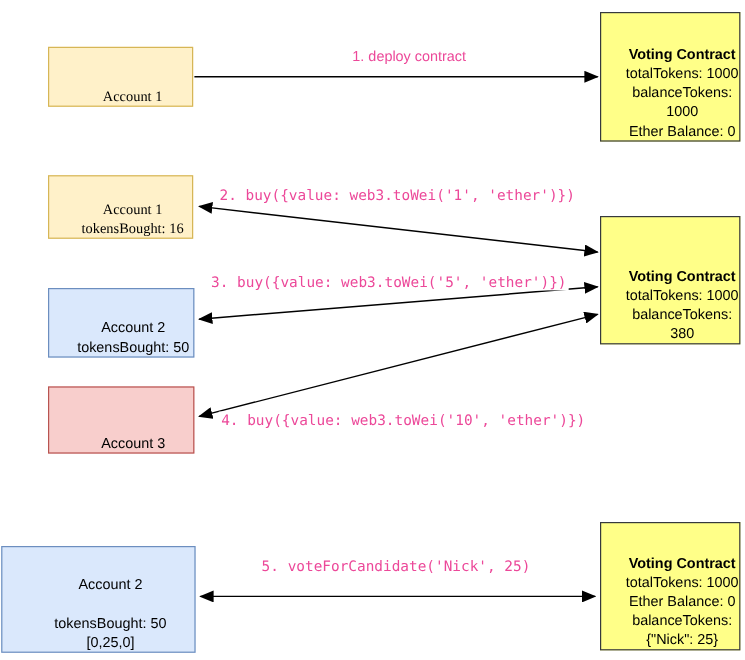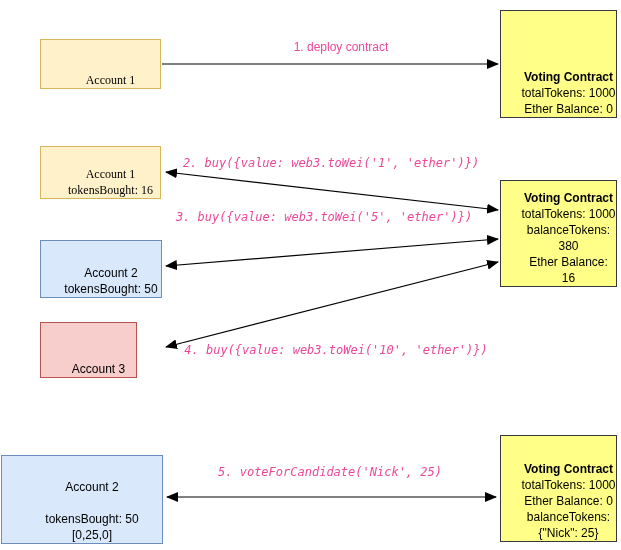--- a/index.html
+++ b/index.html
@@ -34,21 +34,21 @@
   .spacer16 { height: 16px; }
   .edge-label {
     position: absolute;
     transform: translateX(-50%);
     white-space: nowrap;
     background: #ffffff;
     padding: 0 2px;
     font-size: 12px;
     color: #ec4899;
   }
-  .edge-label.mono { font-family: "DejaVu Sans Mono", monospace; font-style: italic; }
+  .edge-label.mono { font-family: "DejaVu Sans Mono", monospace; }
   .edge-label.sans { font-family: "Liberation Sans", sans-serif; }
 </style>
 </head>
 <body>
 
 <div class="canvas">
 
   <svg class="arrows" width="621" height="550">
     <defs>
       <marker id="ah" orient="auto-start-reverse" markerUnits="userSpaceOnUse" markerWidth="12" markerHeight="10" refX="11" refY="5">
@@ -62,58 +62,58 @@
     <line x1="167" y1="497" x2="496" y2="497" stroke="#000000" stroke-width="1.2" marker-start="url(#ah)" marker-end="url(#ah)"></line>
   </svg>
 
   <div class="box tan" style="left:40px; top:39px; width:121px; height:50px;">
     <div class="title">Account 1</div>
   </div>
 
   <div class="box contract" style="left:500px; top:10px; width:117px; height:108px;">
     <div class="title">Voting Contract</div>
     <div>totalTokens: 1000</div>
+    <div>balanceTokens: 1000</div>
     <div>Ether Balance: 0</div>
   </div>
 
   <div class="box tan" style="left:40px; top:146px; width:121px; height:53px;">
     <div class="title">Account 1</div>
     <div>tokensBought: 16</div>
   </div>
 
   <div class="box blue" style="left:40px; top:240px; width:122px; height:58px;">
     <div class="title">Account 2</div>
     <div>tokensBought: 50</div>
   </div>
 
-  <div class="box red" style="left:40px; top:322px; width:97px; height:56px;">
+  <div class="box red" style="left:40px; top:322px; width:122px; height:56px;">
     <div class="title">Account 3</div>
   </div>
 
   <div class="box contract" style="left:500px; top:180px; width:117px; height:107px;">
     <div class="title">Voting Contract</div>
     <div>totalTokens: 1000</div>
     <div>balanceTokens: 380</div>
-    <div>Ether Balance: 16</div>
   </div>
 
   <div class="box blue" style="left:1px; top:455px; width:162px; height:89px;">
     <div class="title">Account 2</div>
     <div class="spacer16"></div>
     <div>tokensBought: 50</div>
     <div>[0,25,0]</div>
   </div>
 
   <div class="box contract" style="left:500px; top:435px; width:117px; height:107px;">
     <div class="title">Voting Contract</div>
     <div>totalTokens: 1000</div>
     <div>Ether Balance: 0</div>
     <div>balanceTokens:</div>
     <div>{"Nick": 25}</div>
   </div>
 
   <div class="edge-label sans" style="left:341px; top:40px;">1. deploy contract</div>
   <div class="edge-label mono" style="left:331px; top:156px;">2. buy({value: web3.toWei('1', 'ether')})</div>
-  <div class="edge-label mono" style="left:324px; top:210px;">3. buy({value: web3.toWei('5', 'ether')})</div>
+  <div class="edge-label mono" style="left:324px; top:228px;">3. buy({value: web3.toWei('5', 'ether')})</div>
   <div class="edge-label mono" style="left:336px; top:343px;">4. buy({value: web3.toWei('10', 'ether')})</div>
   <div class="edge-label mono" style="left:330px; top:465px;">5. voteForCandidate('Nick', 25)</div>
 
 </div>
 
 </body></html>

